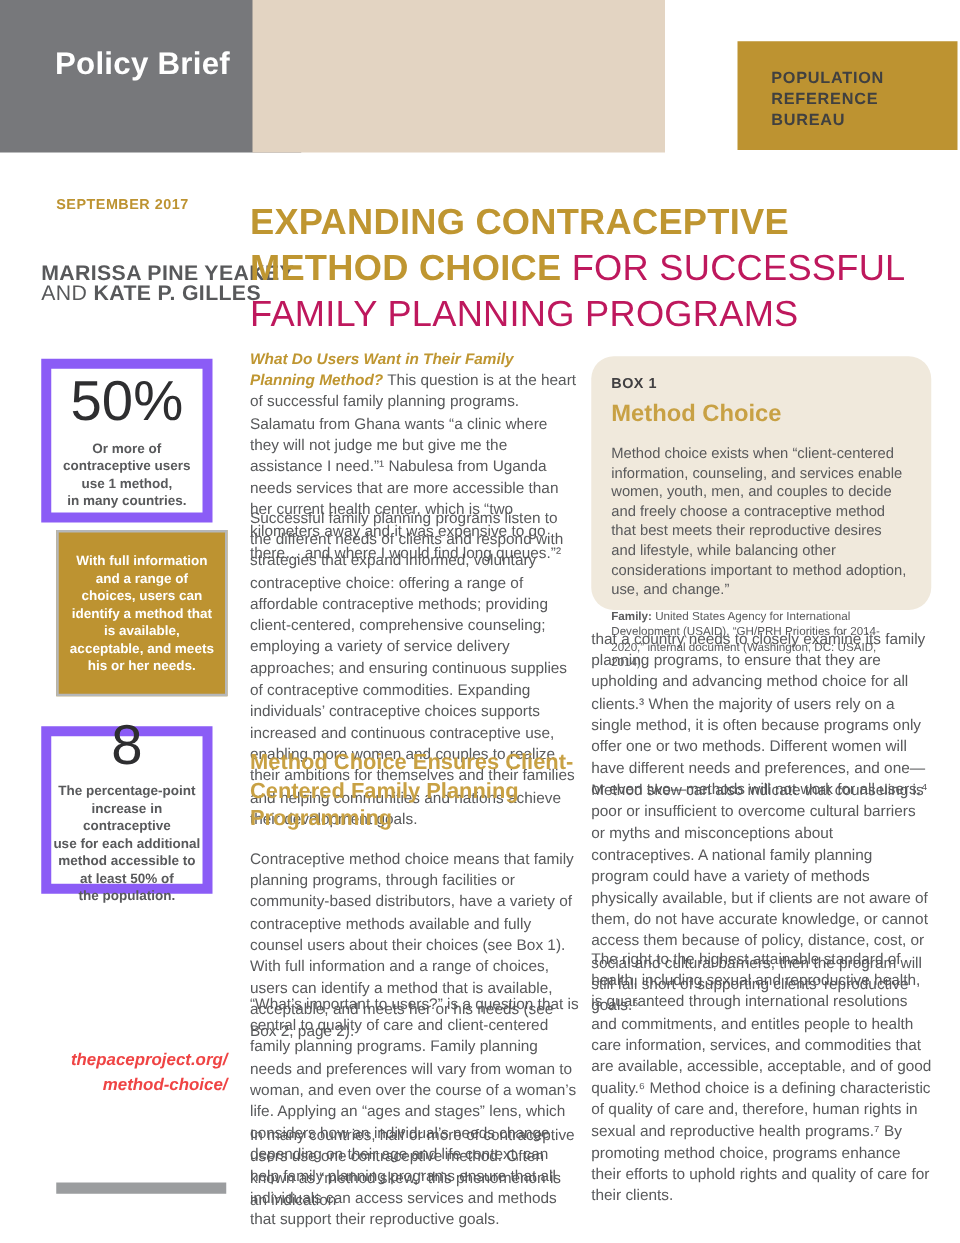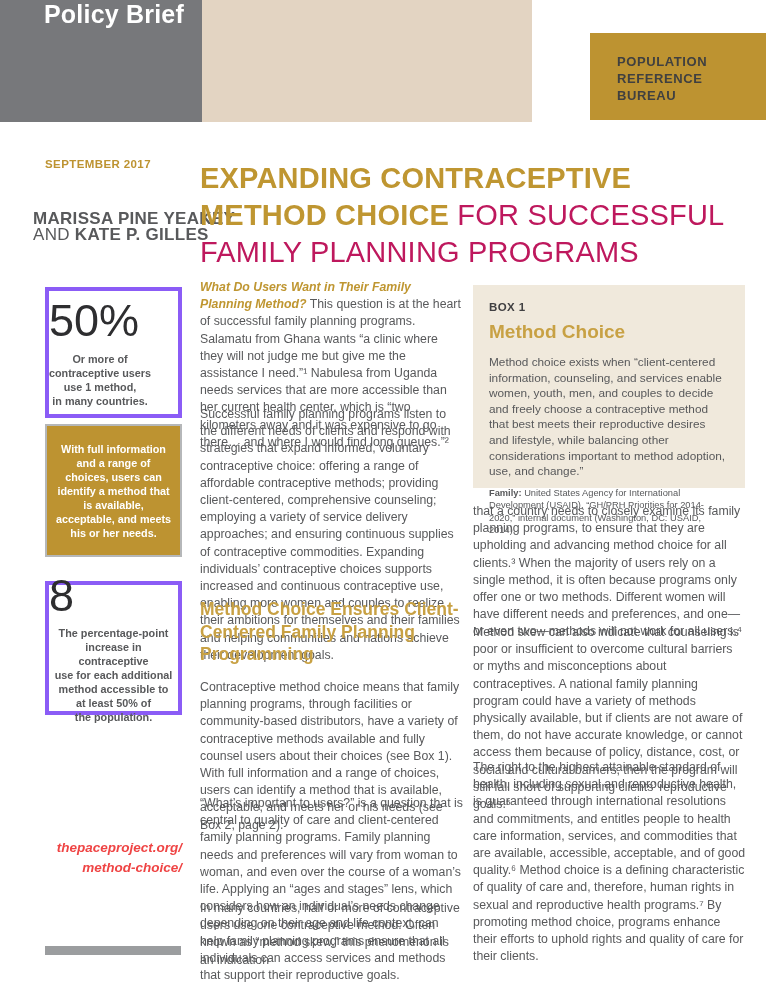--- a/index.html
+++ b/index.html
@@ -12,21 +12,21 @@
     position: relative;
     width: 768px;
     height: 994px;
     background: #ffffff;
     overflow: hidden;
   }
   
   .hdr-gray {
     position: absolute; left: 0; top: 0; width: 241px; height: 122px;
     background: #77787b;
-    display: flex; align-items: flex-start;
+    display: flex; align-items: center;
   }
   .hdr-gray .pb-label {
     color: #ffffff; font-weight: 700; font-size: 25px;
     padding: 0 0 20px 44px; letter-spacing: 0.2px;
   }
   .hdr-beige {
     position: absolute; left: 202px; top: 0; width: 330px; height: 122px;
     background: #e3d4c2;
   }
   .hdr-gold {
@@ -48,24 +48,24 @@
   }
   .authors .strong { font-weight: 700; }
   .title {
     position: absolute; left: 200px; top: 160px; width: 548px;
     font-size: 29px; line-height: 37px; letter-spacing: 0.2px;
   }
   .title .title-gold { color: #bf9631; font-weight: 700; }
   .title .title-dark { color: #be185d; font-weight: 400; }
   
   .statbox {
-    position: absolute; left: 45px; width: 137px;
-    border: 4px solid #8b5cf6; background: #ffffff;
+    position: absolute; left: 33px; width: 137px;
+    border: 8px solid #8b5cf6; background: #ffffff;
     text-align: center; display: flex; flex-direction: column;
-    align-items: flex-start; justify-content: center;
+    align-items: center; justify-content: center;
   }
   .statbox .stat-value { color: #2e2e30; font-size: 45px; font-weight: 400; line-height: 1.05; }
   .statbox .stat-caption {
     color: #58595b; font-size: 10.8px; line-height: 14px; margin-top: 7px;
     white-space: pre-line; font-weight: 700;
   }
   .box-50 { top: 287px; height: 131px; }
   .box-8  { top: 581px; height: 134px; }
   .gold-callout {
     position: absolute; left: 45px; top: 424px; width: 137px; height: 133px;
@@ -97,21 +97,21 @@
   .col-mid { left: 200px; width: 264px; }
   .col-right { left: 473px; width: 273px; }
   .lead-in { color: #bf9631; font-weight: 700; font-style: italic; }
   .section-heading {
     position: absolute; left: 200px; top: 598px; width: 264px;
     color: #c8a144; font-weight: 700; font-size: 17.5px; line-height: 22.5px;
   }
   
   .box1 {
     position: absolute; left: 473px; top: 285px; width: 272px; height: 203px;
-    background: #f0e9dc; padding: 16px 18px 28px 16px;
+    background: #f0e9dc; padding: 16px 18px 28px 16px; border-radius: 18px;
   }
   .box1 .box1-label {
     color: #414042; font-weight: 700; font-size: 11.5px; letter-spacing: 0.4px;
   }
   .box1 .box1-heading {
     color: #c8a144; font-weight: 700; font-size: 19px; margin-top: 8px;
   }
   .box1 .box1-body {
     color: #58595b; font-size: 11.8px; line-height: 15.6px; margin-top: 12px;
   }

